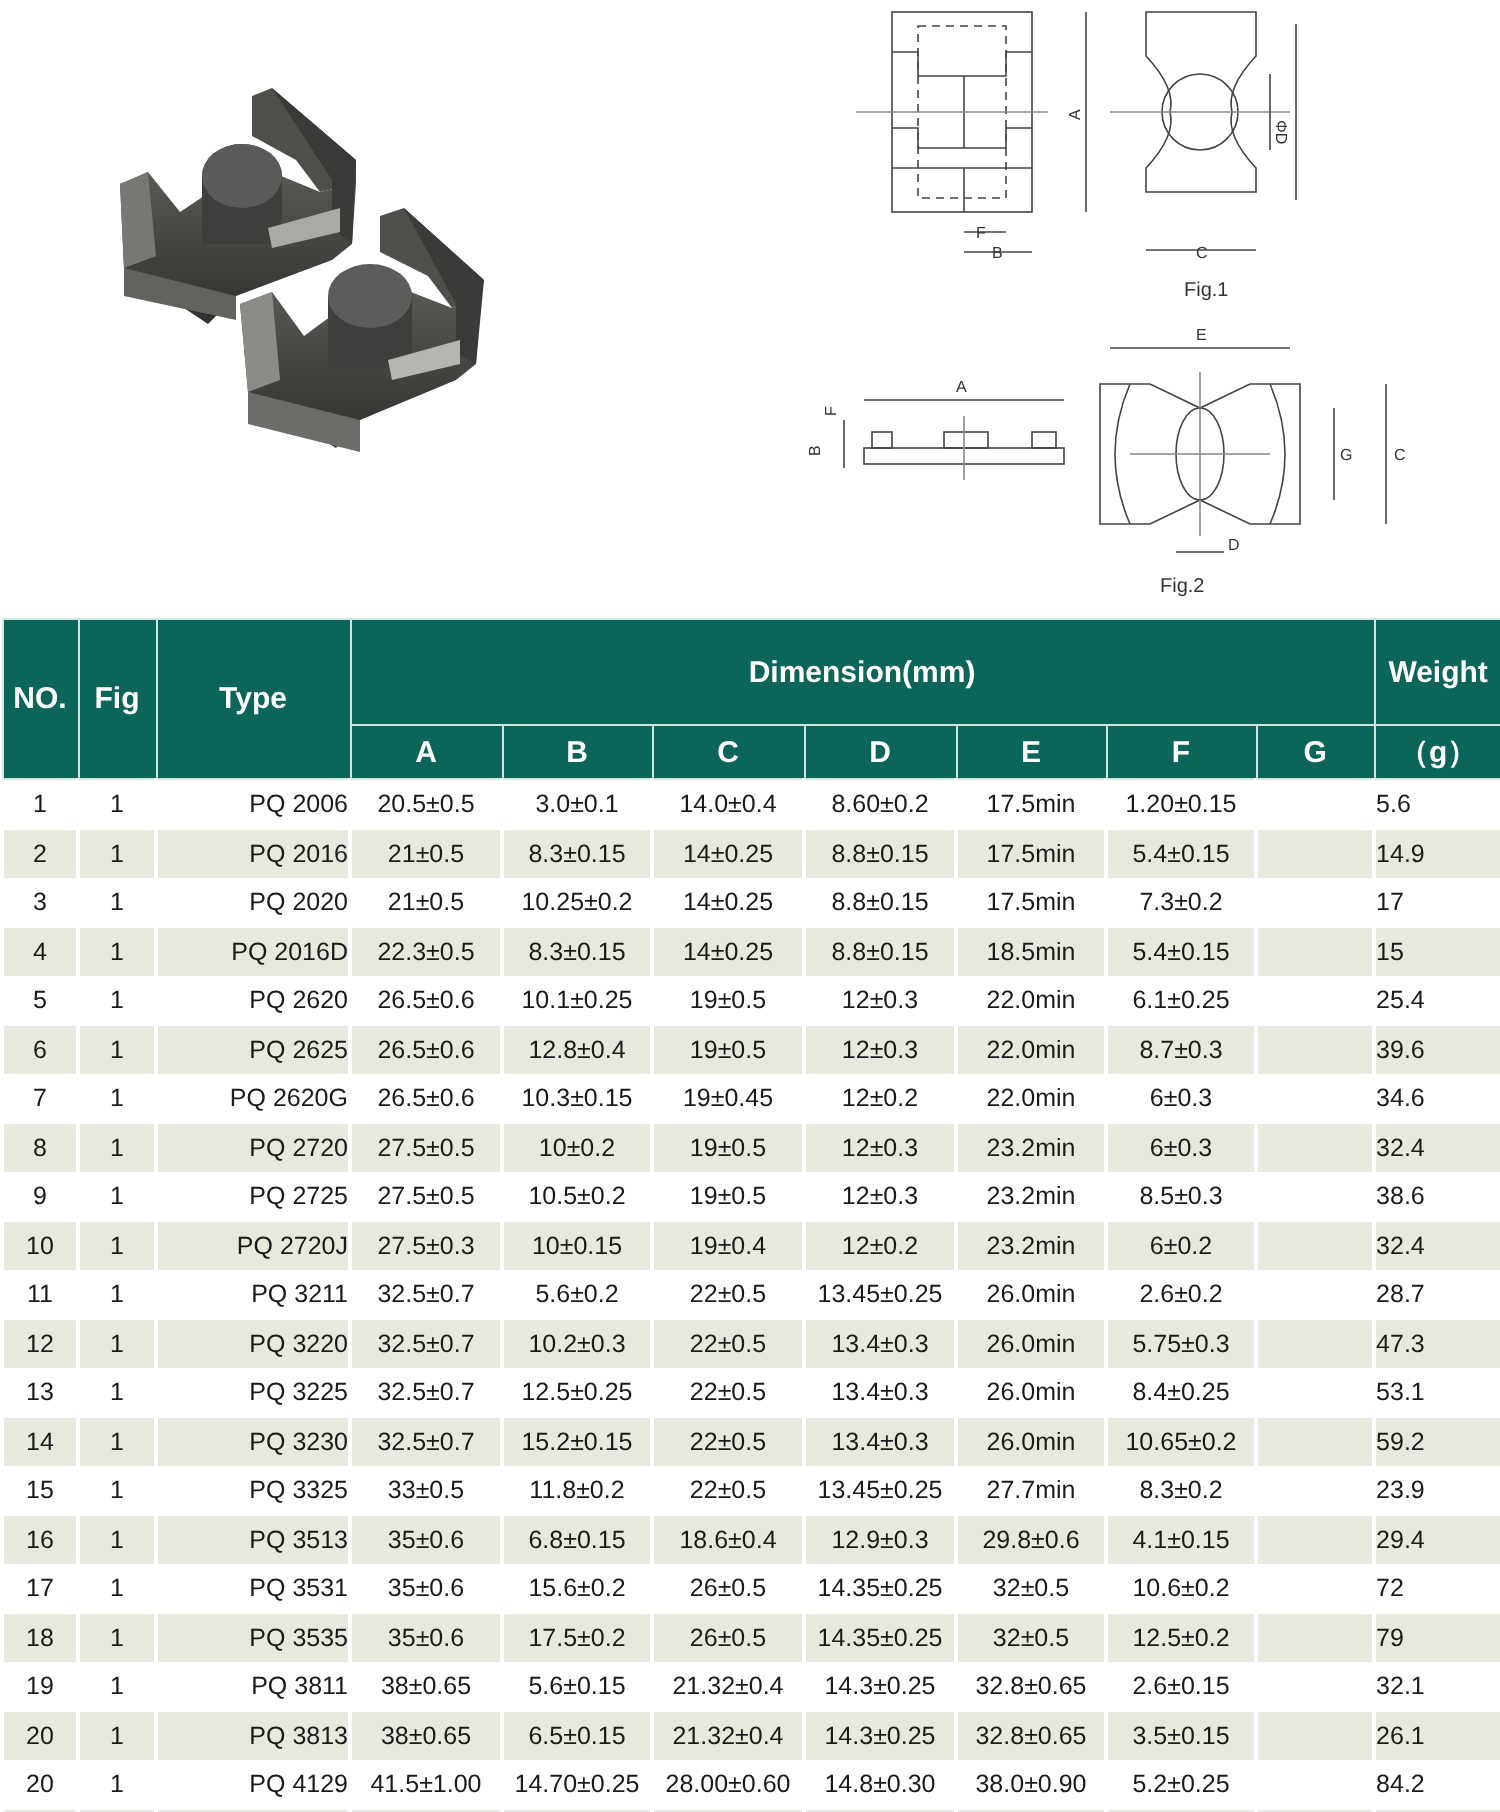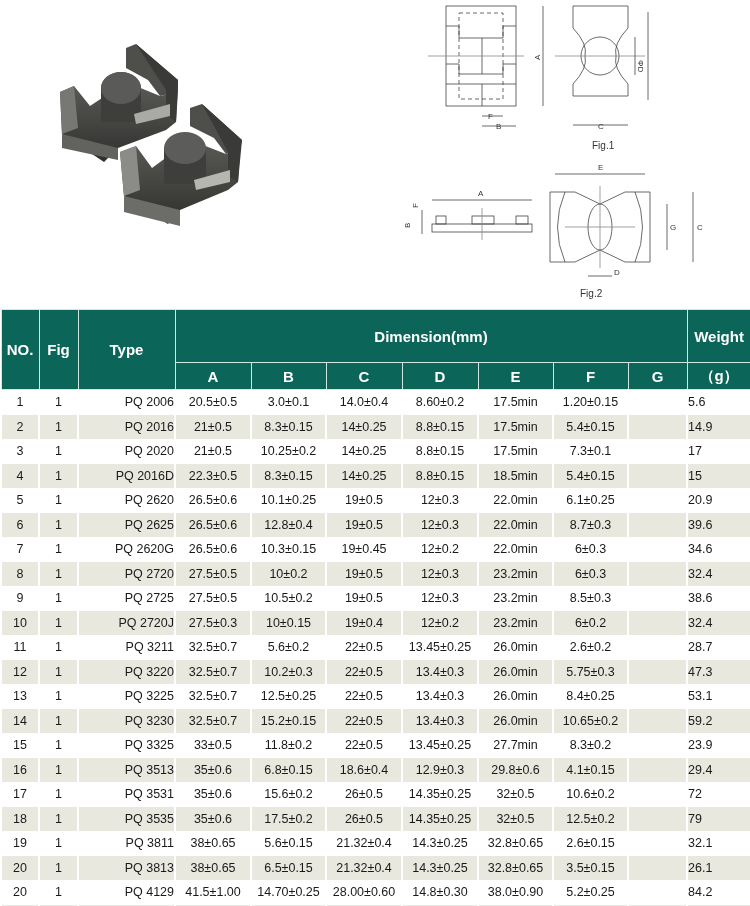--- a/index.html
+++ b/index.html
@@ -176,21 +176,21 @@
       </tr>
       <tr>
         <td>3</td>
         <td>1</td>
         <td class="type">PQ 2020</td>
         <td>21±0.5</td>
         <td>10.25±0.2</td>
         <td>14±0.25</td>
         <td>8.8±0.15</td>
         <td>17.5min</td>
-        <td>7.3±0.1</td>
+        <td>7.3±0.2</td>
         <td></td>
         <td class="w">17</td>
       </tr>
       <tr class="alt">
         <td>4</td>
         <td>1</td>
         <td class="type">PQ 2016D</td>
         <td>22.3±0.5</td>
         <td>8.3±0.15</td>
         <td>14±0.25</td>
@@ -204,21 +204,21 @@
         <td>5</td>
         <td>1</td>
         <td class="type">PQ 2620</td>
         <td>26.5±0.6</td>
         <td>10.1±0.25</td>
         <td>19±0.5</td>
         <td>12±0.3</td>
         <td>22.0min</td>
         <td>6.1±0.25</td>
         <td></td>
-        <td class="w">20.9</td>
+        <td class="w">25.4</td>
       </tr>
       <tr class="alt">
         <td>6</td>
         <td>1</td>
         <td class="type">PQ 2625</td>
         <td>26.5±0.6</td>
         <td>12.8±0.4</td>
         <td>19±0.5</td>
         <td>12±0.3</td>
         <td>22.0min</td>

